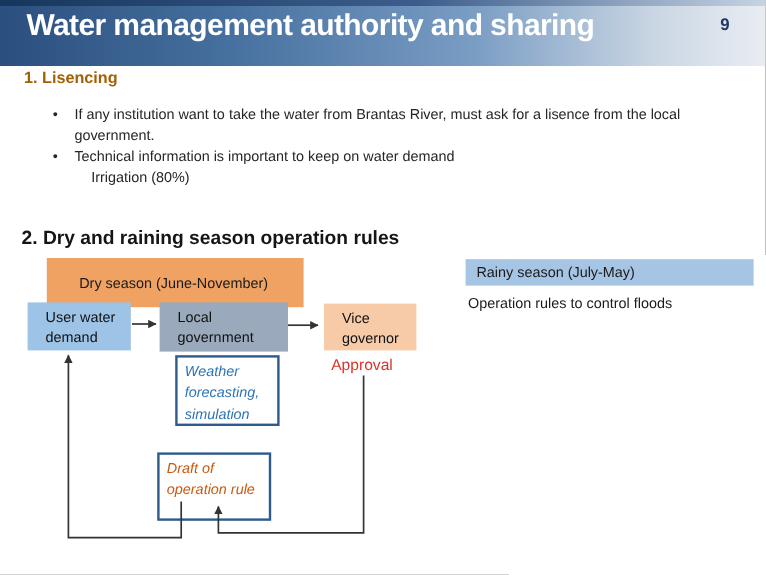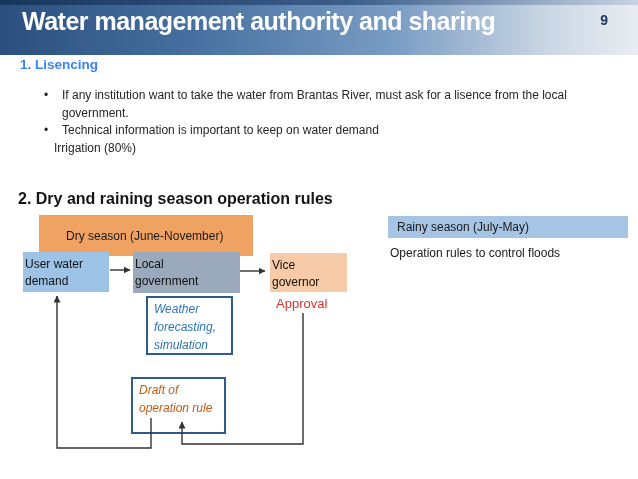--- a/index.html
+++ b/index.html
@@ -28,49 +28,49 @@
     font-size: 25px; font-weight: 700; color: #ffffff;
     letter-spacing: -0.5px; white-space: nowrap;
   }
   .page-number {
     position: absolute; right: 30px; top: 12px;
     font-size: 14px; font-weight: 700; color: var(--page_number, #1F3864);
   }
   
   .heading1 {
     position: absolute; left: 20px; top: 57px;
-    font-size: 13.5px; font-weight: 700; color: #3b82f6;
+    font-size: 13.5px; font-weight: 700; color: #a16207;
   }
   .bullet-block {
     position: absolute; left: 44px; top: 87px; width: 552px;
     font-size: 12px; line-height: 17.5px; color: var(--text, #262626);
   }
   .bullet-row { display: flex; }
   .bullet-marker { width: 18px; flex: 0 0 18px; }
   .bullet-text { width: 532px; }
-  .subline { margin-left: 10px; }
+  .subline { margin-left: 32px; }
   
   .heading2 {
     position: absolute; left: 18px; top: 190px;
     font-size: 16px; font-weight: 700; color: #151515;
   }
   .season-label {
     position: absolute; font-size: 12px; color: #1a1a1a;
     padding-left: 9px; display: flex; align-items: center;
   }
   .dry-season { left: 39px; top: 215px; width: 214px; height: 41px; background: var(--dry_season_fill, #F0A263); padding-left: 27px; }
   .rainy-season { left: 388px; top: 216px; width: 240px; height: 22px; background: var(--rainy_season_fill, #A6C4E3); }
   .operation-note {
     position: absolute; left: 390px; top: 246px;
     font-size: 12px; color: #1a1a1a;
   }
   
   .flow-box {
     position: absolute; font-size: 12px; line-height: 17px; color: #111;
-    padding: 4px 6px 0 2px;
+    padding: 4px 6px 0 15px;
   }
   .user-box { left: 23px; top: 252px; width: 86px; height: 40px; background: var(--user_box_fill, #9DC3E6); }
   .gov-box  { left: 133px; top: 252px; width: 107px; height: 41px; background: var(--gov_box_fill, #9BA9BD); }
   .gov-box span, .vice-box span { display: inline-block; width: 70px; }
   .vice-box { left: 270px; top: 253px; width: 77px; height: 39px; background: var(--vice_box_fill, #F7CBA8); }
   .approval-label {
     position: absolute; left: 276px; top: 296px;
     font-size: 13px; color: var(--approval_red, #D9342B);
   }
   .outline-box {

